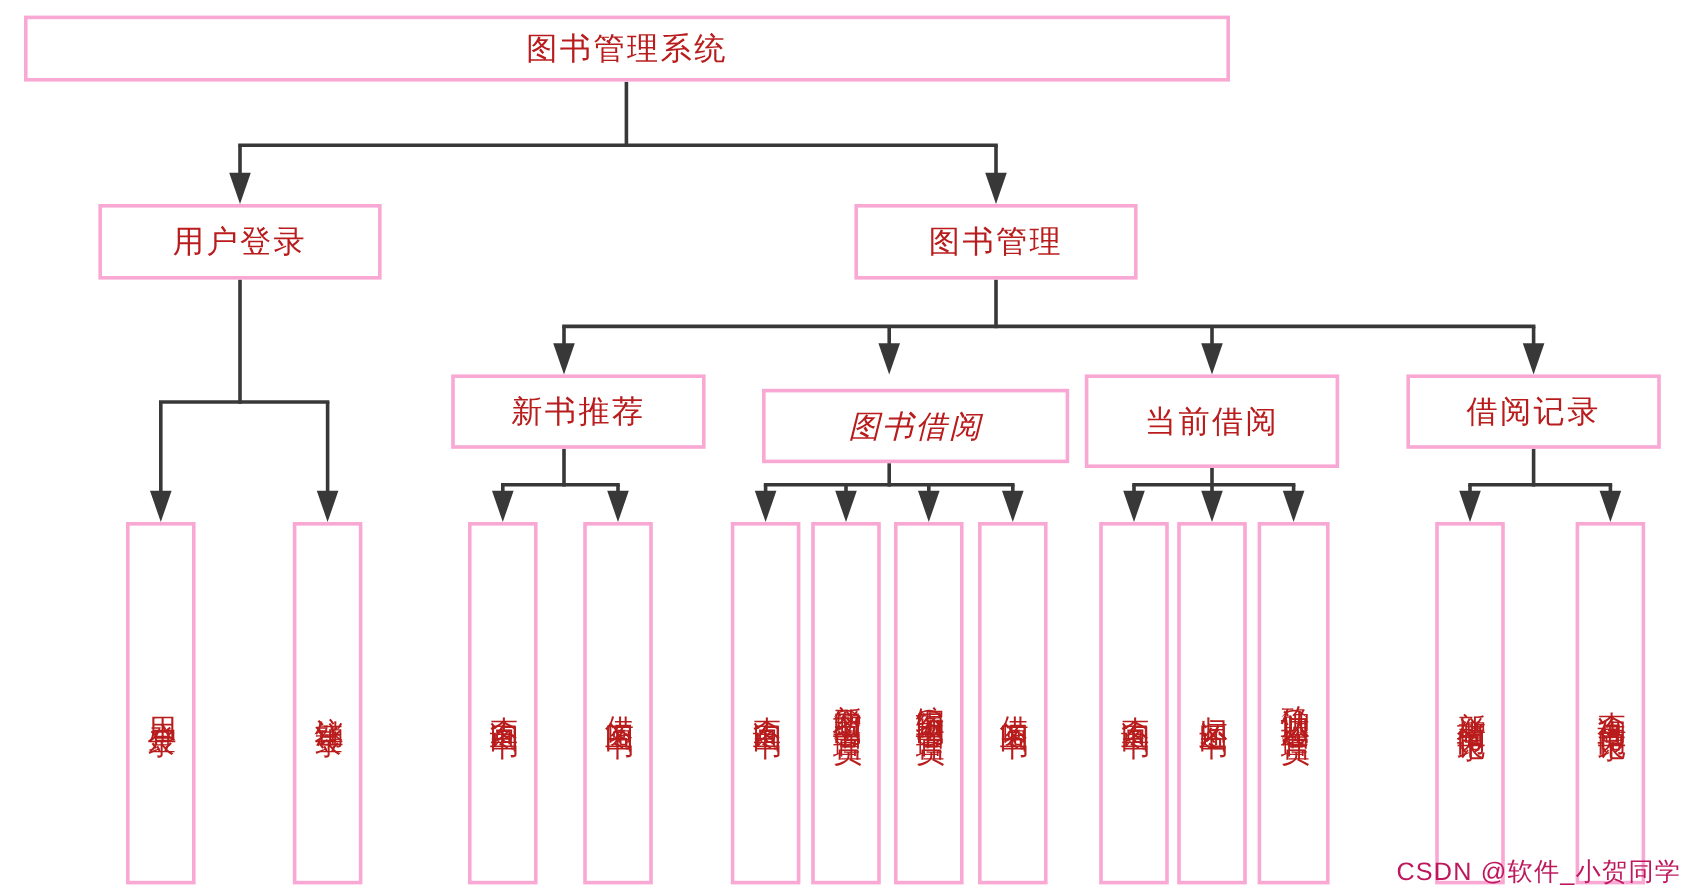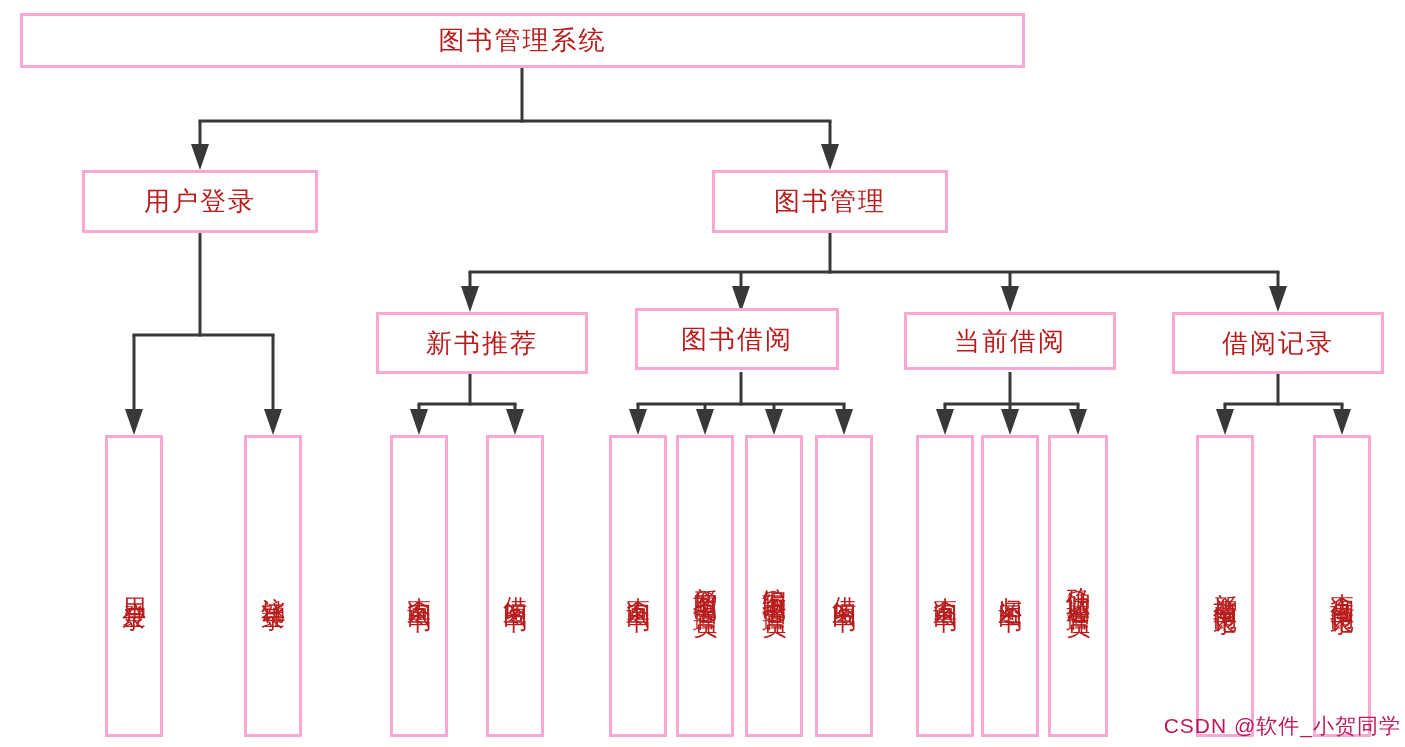--- a/index.html
+++ b/index.html
@@ -125,24 +125,24 @@
   <div class="box hbox" style="left:82px; top:170px; width:236px; height:63px;">
     <span class="lbl">用户登录</span>
   </div>
   <div class="box hbox" style="left:712px; top:170px; width:236px; height:63px;justify-content:center;">
     <span class="lbl">图书管理</span>
   </div>
 
   <div class="box hbox" style="left:364px; top:312px; width:212px; height:62px;margin-left:12px;">
     <span class="lbl">新书推荐</span>
   </div>
-  <div class="box hbox" style="left:635px; top:308px; width:204px; height:62px;">
+  <div class="box hbox" style="left:635px; top:324px; width:256px; height:62px;font-style:italic;">
     <span class="lbl">图书借阅</span>
   </div>
-  <div class="box hbox" style="left:904px; top:312px; width:212px; height:58px;">
+  <div class="box hbox" style="left:904px; top:312px; width:212px; height:78px;">
     <span class="lbl">当前借阅</span>
   </div>
   <div class="box hbox" style="left:1172px; top:312px; width:212px; height:62px;justify-content:center;">
     <span class="lbl">借阅记录</span>
   </div>
 
   <div class="box vbox" style="left:105px; top:435px; width:58px; height:302px;">
     <span class="lbl">用户登录</span>
   </div>
   <div class="box vbox" style="left:244px; top:435px; width:58px; height:302px;">

